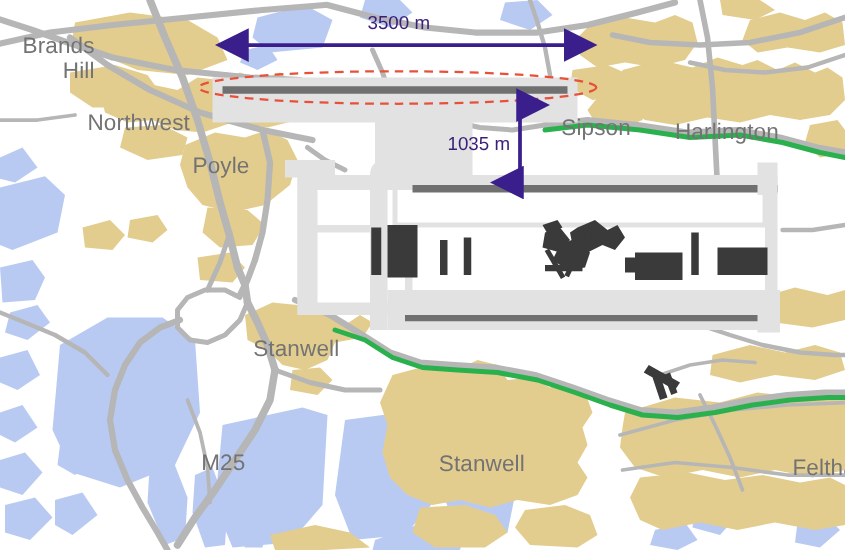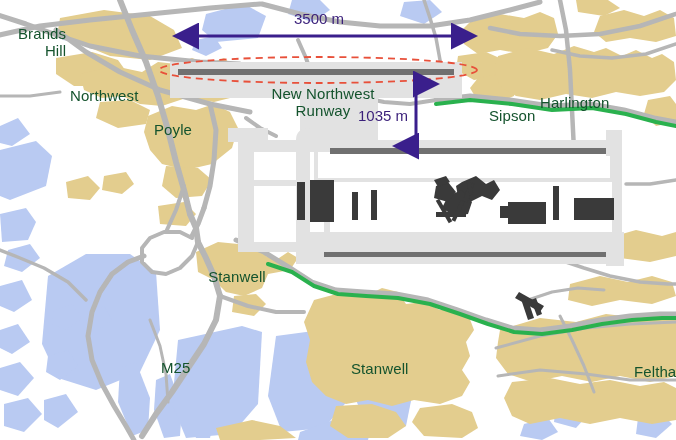--- a/index.html
+++ b/index.html
@@ -17,23 +17,23 @@
   }
   #map-svg {
     position: absolute;
     left: 0;
     top: 0;
     width: 676px;
     height: 440px;
   }
   .map-label {
     position: absolute;
-    color: #14532d;
+    color: #737373;
     font-family: "Liberation Sans", sans-serif;
-    font-size: 15px;
+    font-size: 18px;
     font-weight: 400;
     white-space: nowrap;
     line-height: 1.12;
     letter-spacing: 0.1px;
     pointer-events: none;
   }
   .map-label.center { text-align: center; }
   .dim-label {
     position: absolute;
     color: #3a1f7a;
@@ -270,32 +270,28 @@
   <div class="map-label center" style="left:18px; top:26px;">
     <div>Brands</div>
     <div style="text-align:right">Hill</div>
   </div>
 
   <div class="map-label" style="left:70px; top:88px;">Northwest</div>
 
   <div class="map-label" style="left:154px; top:122px;">Poyle</div>
 
 
-  <div class="map-label" style="left:449px; top:108px;margin-left:40px;">Sipson</div>
+  <div class="map-label" style="left:449px; top:92px;">Sipson</div>
 
   <div class="map-label" style="left:540px; top:95px;text-align:center;">Harlington</div>
 
   <div class="map-label center" style="left:191px; top:269px; width:92px;">
     <div>Stanwell</div>
   </div>
 
   <div class="map-label" style="left:351px; top:361px;">Stanwell</div>
 
   <div class="map-label" style="left:634px; top:364px;">Feltham</div>
 
   <div class="map-label" style="left:135px; top:360px;margin-left:26px;">M25</div>
 
-  <div class="map-label center" style="left:258px; top:86px; width:130px;">
-    <div>New Northwest</div>
-    <div>Runway</div>
-  </div>
 
 </div>
 
 </body></html>

